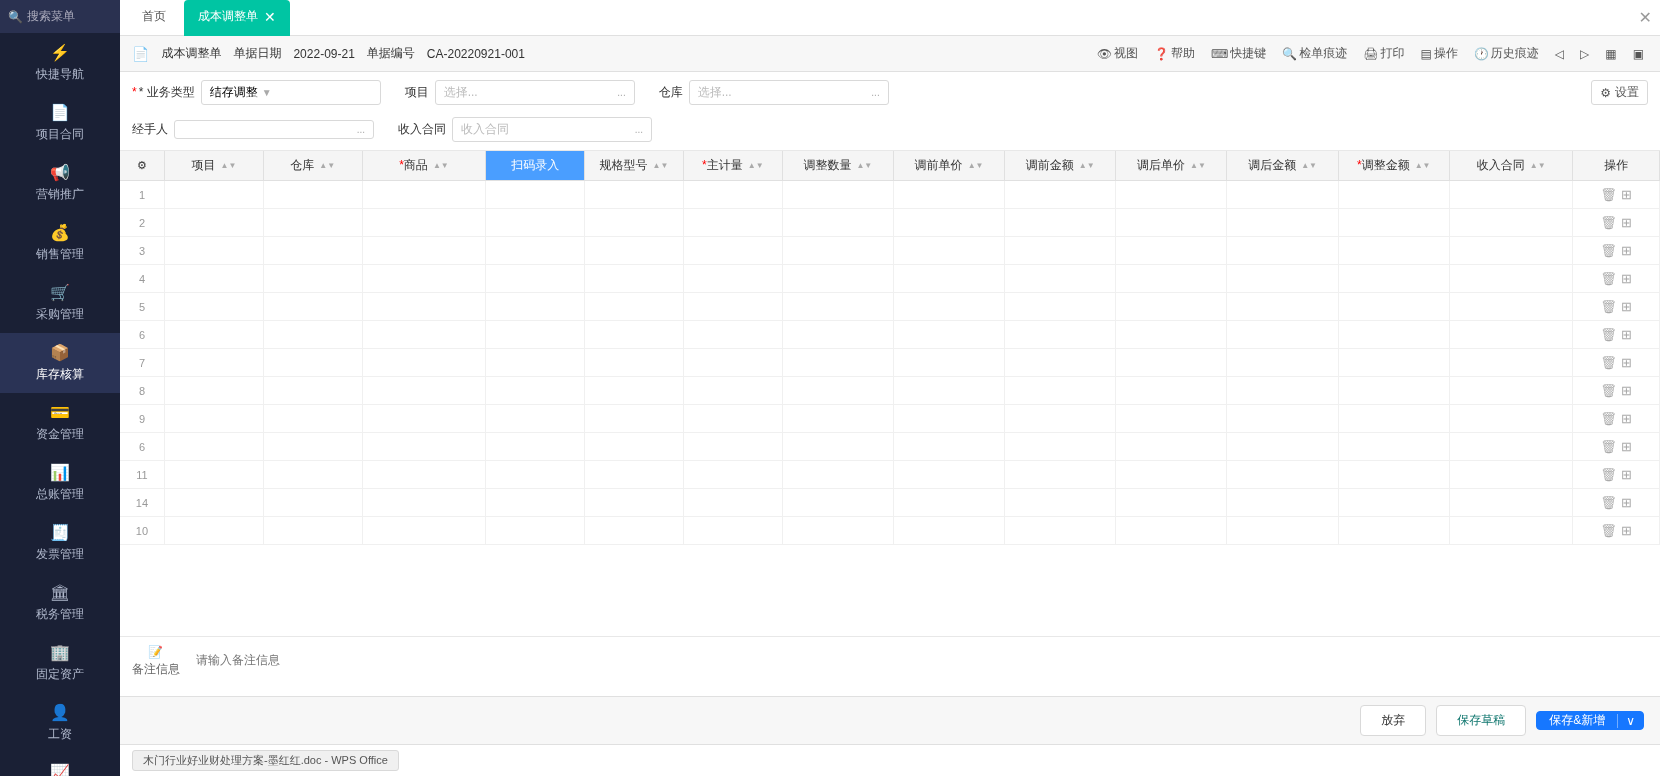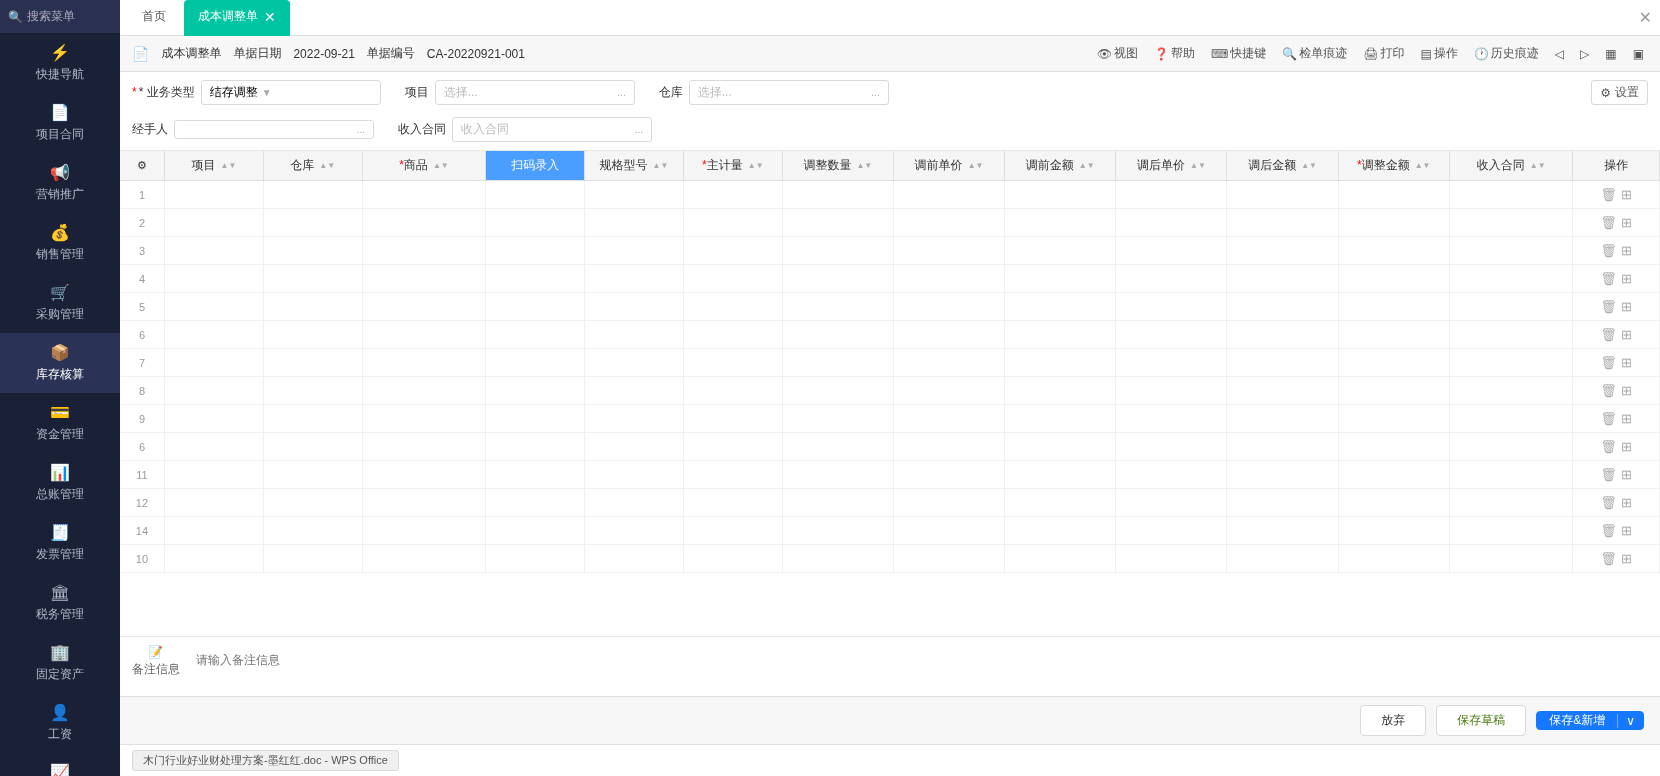--- a/index.html
+++ b/index.html
@@ -60,21 +60,21 @@
 
     
     .notes-area { background: #fff; border-top: 1px solid #e8e8e8; padding: 8px 12px; display: flex; align-items: flex-start; gap: 12px; min-height: 60px; }
     .notes-icon { display: flex; flex-direction: column; align-items: center; color: #666; font-size: 11px; gap: 2px; cursor: pointer; }
     .notes-input { flex: 1; border: none; outline: none; color: #a21caf; font-size: 12px; padding: 4px; min-height: 30px; }
 
     
     .footer { background: #f7f7f7; border-top: 1px solid #e0e0e0; display: flex; align-items: center; justify-content: flex-end; padding: 8px 16px; gap: 10px; }
     .btn { padding: 6px 20px; border-radius: 4px; border: 1px solid #d9d9d9; cursor: pointer; font-size: 12px; }
     .btn-default { background: #fff; color: #333; }
-    .btn-primary { background: #fff; color: #4d7c0f; border-color: #d9d9d9; }
+    .btn-primary { background: #fff; color: #0f766e; border-color: #d9d9d9; }
     .btn-save-new { background: #1677ff; color: #fff; border-color: #1677ff; display: flex; align-items: center; gap: 0; }
     .btn-save-new .main-part { padding: 0 12px; }
     .btn-save-new .arrow-part { padding: 0 8px; border-left: 1px solid rgba(255,255,255,0.4); }
 
     
     .taskbar { background: #fff; border-top: 1px solid #e0e0e0; padding: 4px 12px; display: flex; align-items: center; gap: 8px; height: 32px; }
     .taskbar-item { background: #f0f0f0; border: 1px solid #d9d9d9; border-radius: 3px; padding: 2px 10px; font-size: 11px; color: #555; cursor: pointer; }
 
     .content-wrapper { flex: 1; display: flex; flex-direction: column; position: relative; overflow: hidden; }
   </style>
@@ -543,42 +543,20 @@
             <td></td>
             <td></td>
             <td>
               <div class="action-cell">
                 <span class="action-icon">🗑</span>
                 <span class="action-icon">⊞</span>
               </div>
             </td>
           </tr>
           <tr>
-            <td class="row-num">12</td>
-            <td></td>
-            <td></td>
-            <td></td>
-            <td></td>
-            <td></td>
-            <td></td>
-            <td></td>
-            <td></td>
-            <td></td>
-            <td></td>
-            <td></td>
-            <td></td>
-            <td></td>
-            <td>
-              <div class="action-cell">
-                <span class="action-icon">🗑</span>
-                <span class="action-icon">⊞</span>
-              </div>
-            </td>
-          </tr>
-          <tr>
             <td class="row-num">14</td>
             <td></td>
             <td></td>
             <td></td>
             <td></td>
             <td></td>
             <td></td>
             <td></td>
             <td></td>
             <td></td>

